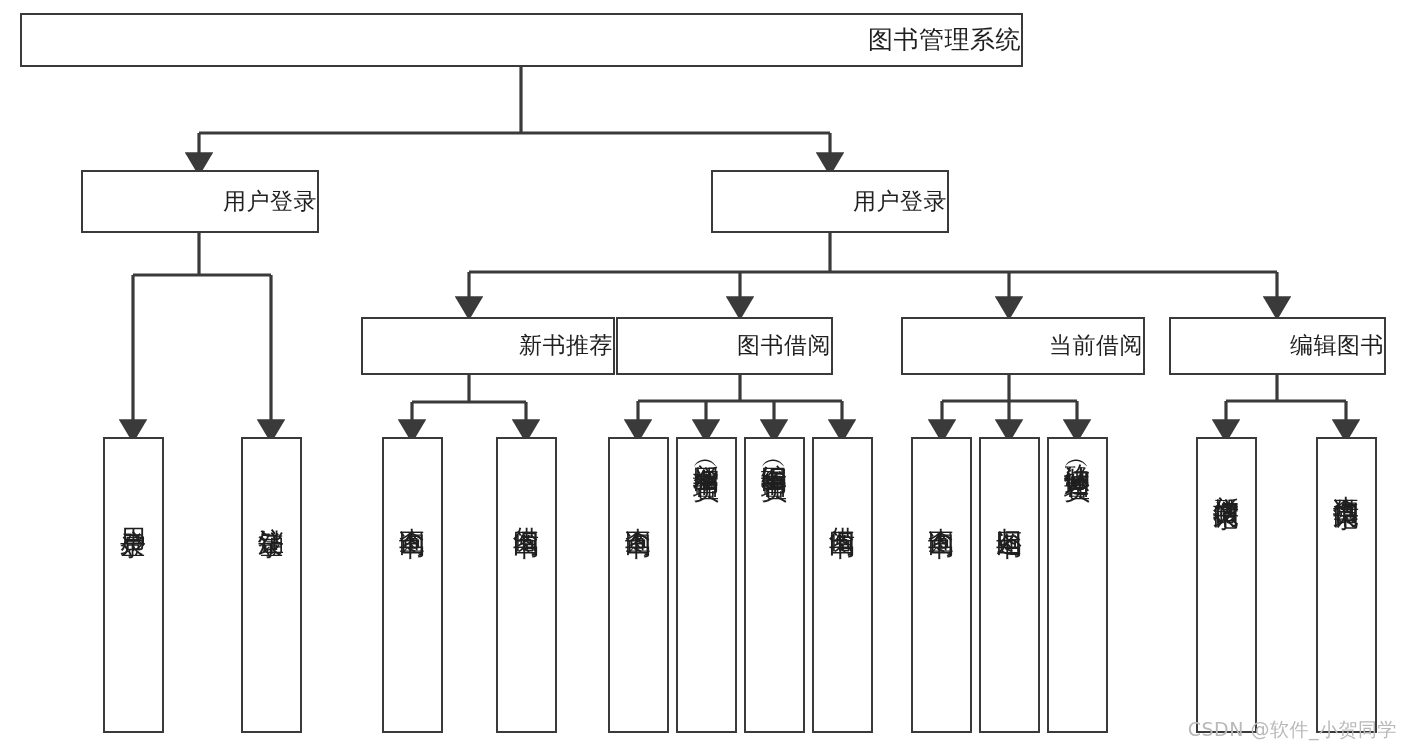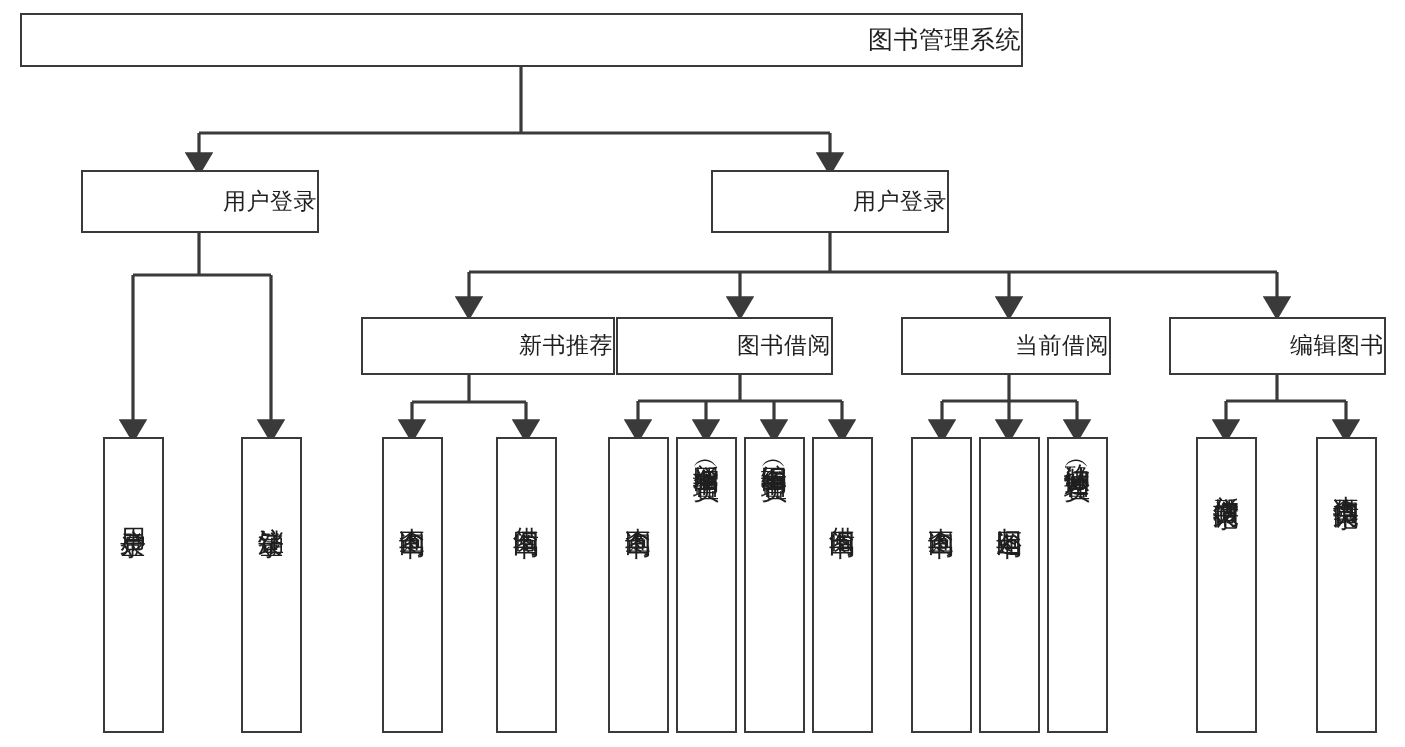--- a/index.html
+++ b/index.html
@@ -142,21 +142,21 @@
   </div>
 
   <div class="node horizontal" style="left:361px; top:317px; width:254px; height:58px;">
     <span class="node-label">新书推荐</span>
   </div>
 
   <div class="node horizontal" style="left:616px; top:317px; width:217px; height:58px;">
     <span class="node-label">图书借阅</span>
   </div>
 
-  <div class="node horizontal" style="left:901px; top:317px; width:210px; height:58px;">
+  <div class="node horizontal" style="left:901px; top:317px; width:244px; height:58px;">
     <span class="node-label">当前借阅</span>
   </div>
 
   <div class="node horizontal" style="left:1169px; top:317px; width:217px; height:58px;">
     <span class="node-label">编辑图书</span>
   </div>
 
   <div class="node vertical" style="left:103px; top:437px; width:61px; height:296px; padding-top:68px;">
     <span class="node-label">用户登录</span>
   </div>
@@ -202,14 +202,15 @@
   </div>
 
   <div class="node vertical" style="left:1196px; top:437px; width:61px; height:296px; padding-top:36px;">
     <span class="node-label">新增借阅记录</span>
   </div>
 
   <div class="node vertical" style="left:1316px; top:437px; width:61px; height:296px; padding-top:36px;">
     <span class="node-label">查询借阅记录</span>
   </div>
 
+  <div id="watermark">CSDN @软件_小贺同学</div>
 
 </div>
 
 </body></html>

